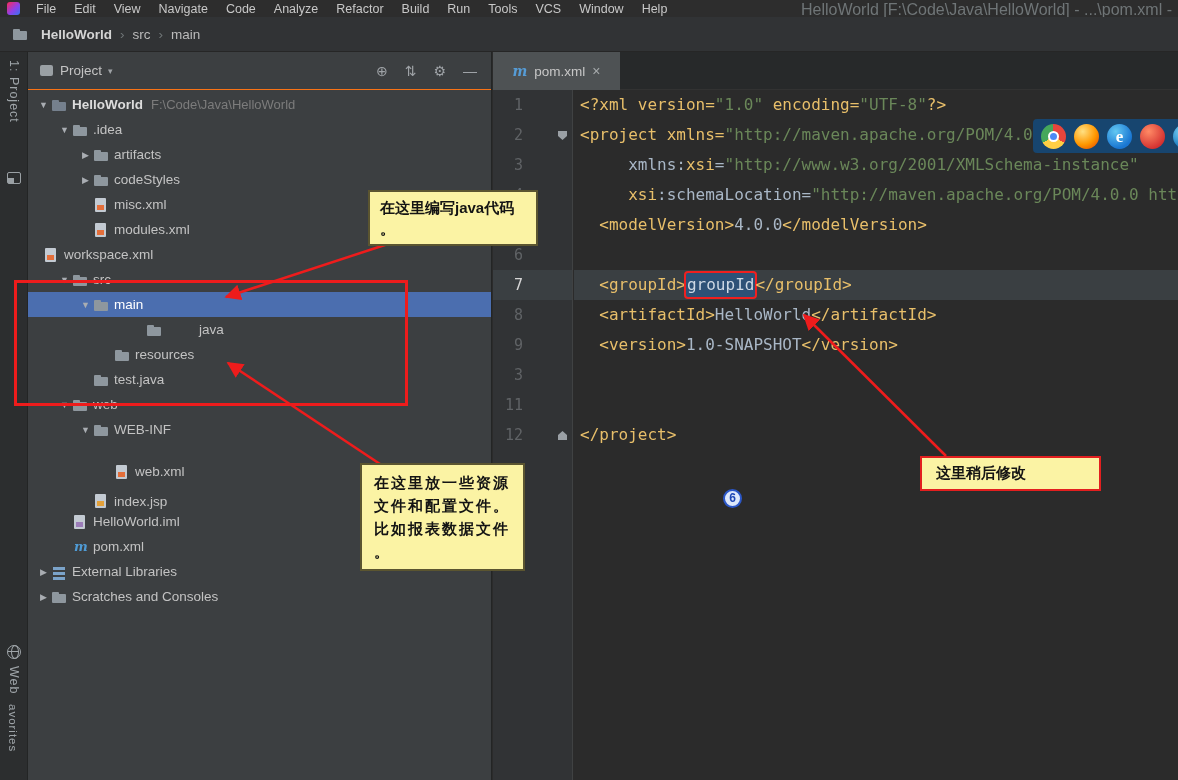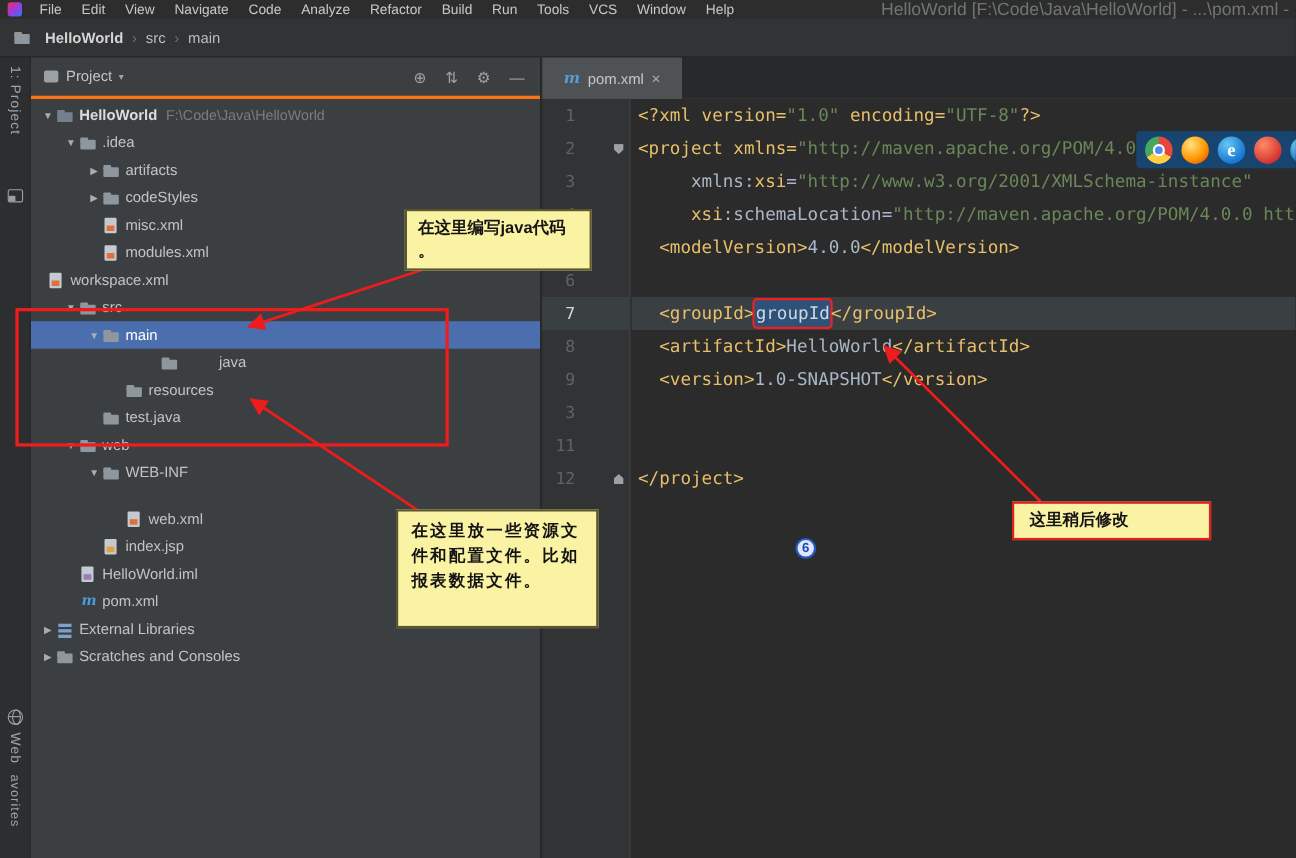--- a/index.html
+++ b/index.html
@@ -34,21 +34,21 @@
   #globe::before{content:"";position:absolute;left:50%;top:-1px;width:6px;height:12px;margin-left:-3px;
                  border:1px solid #9fa5a9;border-radius:50%;}
   #globe::after{content:"";position:absolute;left:0;top:5px;width:11px;height:1px;background:#9fa5a9;}
   #stripe-web{top:614px;}
   #stripe-fav{top:652px;font-size:11.5px;}
 
   
   #project-panel{position:absolute;left:28px;top:52px;width:464px;height:728px;background:#3c3f41;
                  border-right:1px solid #232525;z-index:4;overflow:hidden;}
   #panel-header{height:38px;display:flex;align-items:center;padding:0 14px 0 12px;
-                font-size:13.5px;color:#c3c3c3;border-bottom:3px solid #f97316;}
+                font-size:13.5px;color:#c3c3c3;border-bottom:1px solid #f97316;}
   #panel-title-icon{width:13px;height:11px;background:#9aa0a4;border-radius:2px;margin-right:7px;}
   #panel-dd{margin-left:6px;font-size:9px;color:#9fa3a7;}
   #ph-icons{margin-left:auto;display:flex;gap:17px;color:#9fa3a7;font-size:14px;}
   .ph-icon{cursor:default;}
   #tree{position:absolute;top:38px;left:0;right:0;bottom:0;padding-top:2px;overflow:hidden;}
   .tree-row{height:25px;display:flex;align-items:center;font-size:13.5px;color:#c3c3c3;white-space:nowrap;}
   .tree-row.selected{background:#4b6eaf;color:#ffffff;}
   .twisty{width:15px;flex:none;font-size:9px;color:#a9adb2;text-align:center;}
   .tree-label.bold{font-weight:bold;color:#dcdcdc;}
   .tree-suffix{color:#7c7c7c;margin-left:8px;font-size:13px;}
@@ -95,21 +95,21 @@
           padding:0 1px;color:#cdd8e4;background:#2d5177;border-radius:2px;
           box-shadow:0 0 0 2px #f02020;}
 
   
   #tree-redbox{position:absolute;left:14px;top:280px;width:394px;height:126px;
                border:3px solid #ee1c1c;z-index:40;}
   #arrows{position:absolute;left:0;top:0;width:1178px;height:780px;pointer-events:none;z-index:45;}
   .note{position:absolute;background:#fbf3a4;color:#141414;font-weight:bold;z-index:60;line-break:anywhere;}
   #note-java{left:368px;top:190px;width:170px;height:56px;border:2px solid #5b5530;
              font-size:15px;padding:5px 10px;line-height:21px;}
-  #note-res{left:360px;top:463px;width:184px;height:108px;border:2px solid #5b5530;
+  #note-res{left:360px;top:463px;width:165px;height:108px;border:2px solid #5b5530;
             font-size:15px;padding:6px 12px;line-height:23px;letter-spacing:2px;}
   #note-mod{left:920px;top:456px;width:181px;height:35px;border:2px solid #e21f1f;
             font-size:15px;line-height:30px;padding-left:14px;}
   #step-badge{position:absolute;left:723px;top:489px;width:19px;height:19px;border-radius:50%;
               background:#dde8fb;border:2px solid #2b57c8;color:#1d46b5;text-align:center;
               font:bold 12px/15px "Liberation Sans",sans-serif;z-index:55;}
 
   
   #browser-bar{position:absolute;left:1033px;top:119px;width:160px;height:34px;background:#17456f;
                border-radius:4px;display:flex;align-items:center;gap:8px;padding-left:8px;z-index:70;}
@@ -247,21 +247,21 @@
       <div class="tree-row" style="padding-left: 50px;">
         <span class="twisty">▼</span>
         <span class="ti ti-folder"></span>
         <span class="tree-label">WEB-INF</span>
       </div>
       <div class="tree-row" style="padding-left: 71px; margin-top: 17px;">
         <span class="twisty"></span>
         <span class="ti ti-file ti-xml"></span>
         <span class="tree-label">web.xml</span>
       </div>
-      <div class="tree-row" style="padding-left: 50px;">
+      <div class="tree-row" style="padding-left: 50px; align-items: flex-end;">
         <span class="twisty"></span>
         <span class="ti ti-file ti-jsp"></span>
         <span class="tree-label">index.jsp</span>
       </div>
       <div class="tree-row" style="padding-left: 29px;">
         <span class="twisty"></span>
         <span class="ti ti-file ti-iml"></span>
         <span class="tree-label">HelloWorld.iml</span>
       </div>
       <div class="tree-row" style="padding-left: 29px;">

